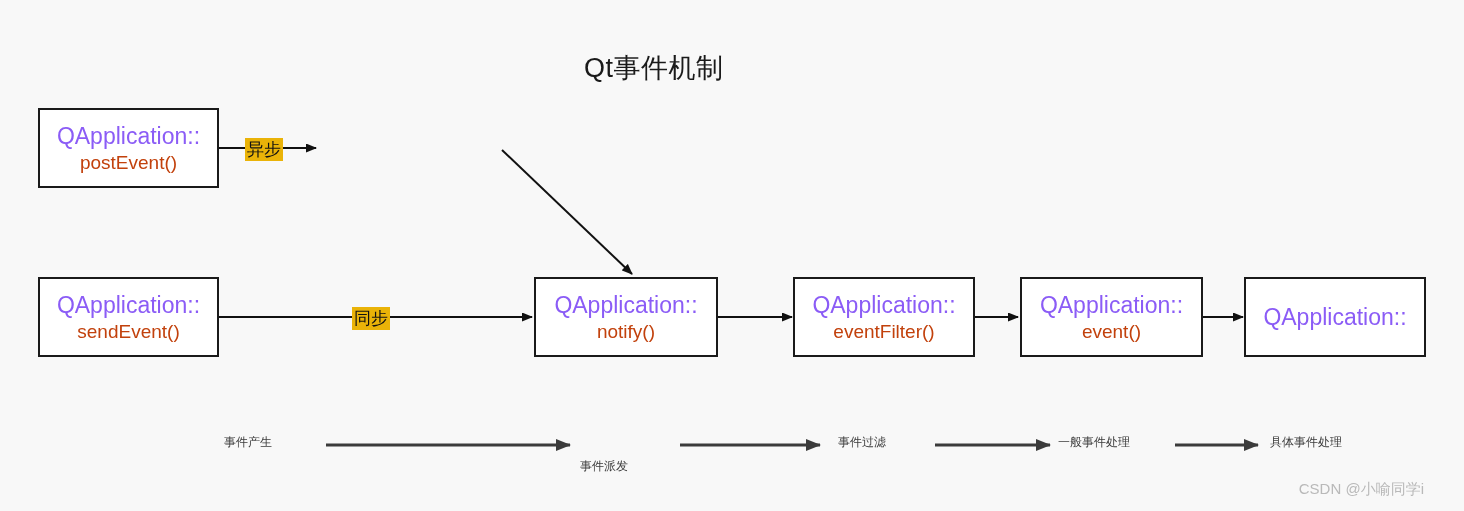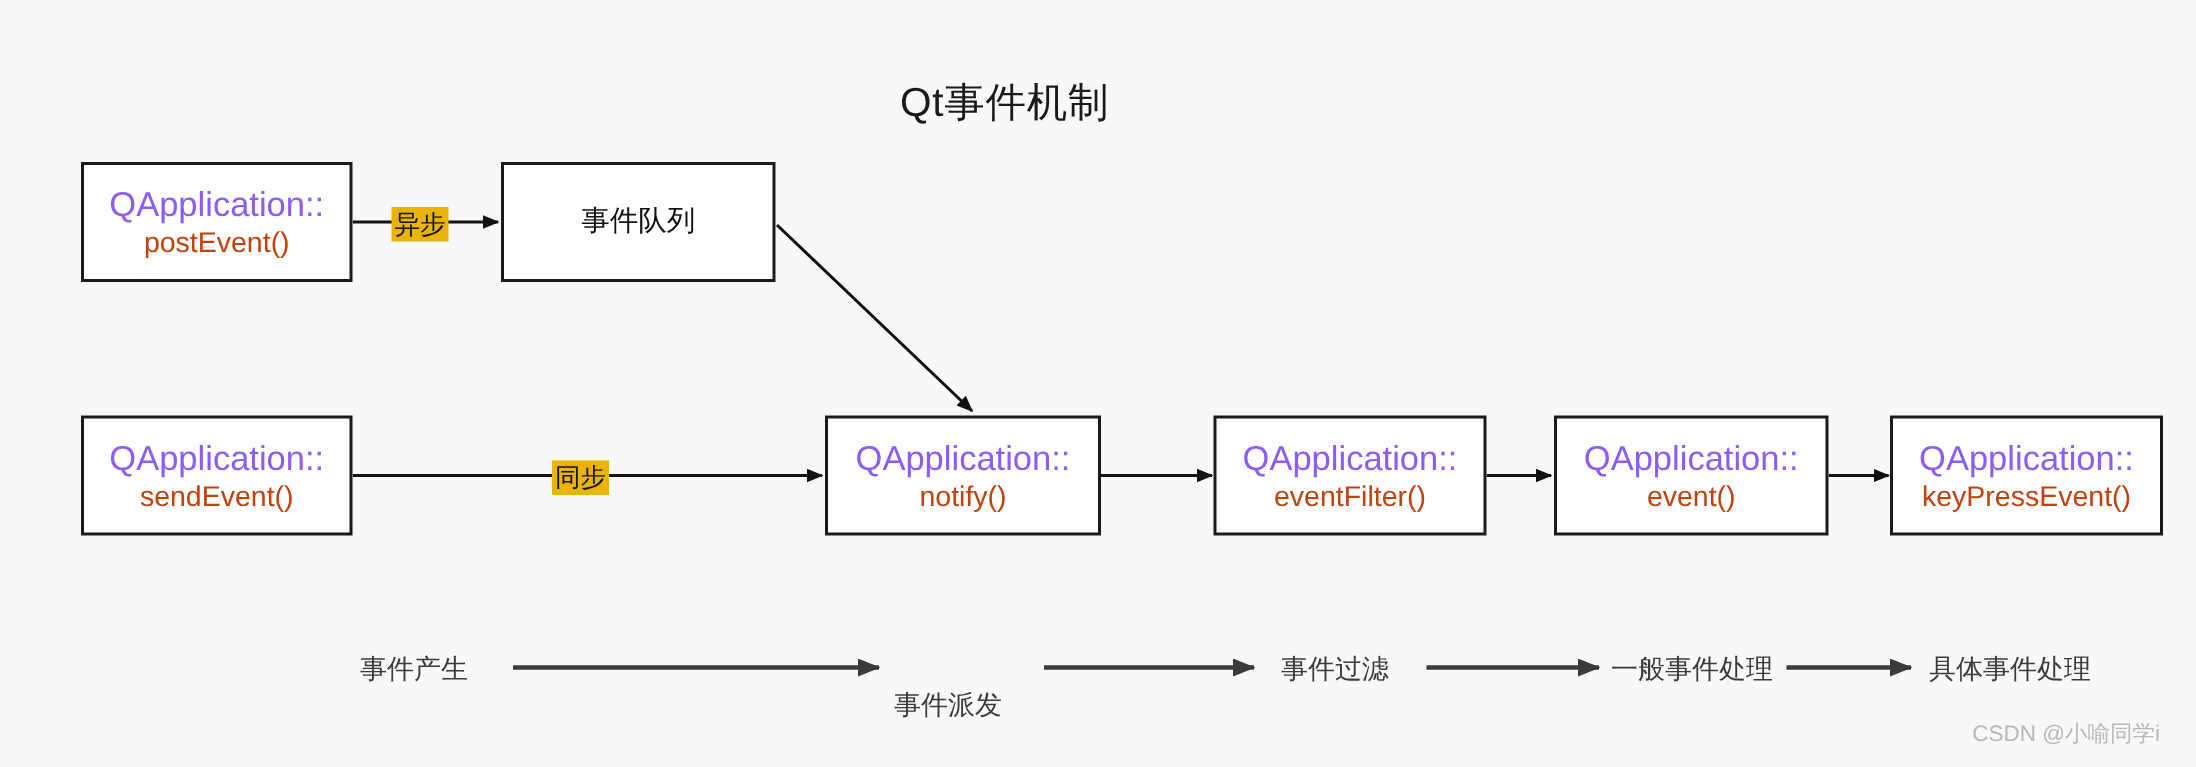--- a/index.html
+++ b/index.html
@@ -11,21 +11,20 @@
     width: 1464px;
     height: 511px;
     background: #f8f8f8;
     font-family: "Liberation Sans", "DejaVu Sans", sans-serif;
     overflow: hidden;
   }
   #canvas {
     position: relative;
     width: 1440px;
     height: 511px;
-    margin-left: 16px;
   }
 
   
   .title {
     position: absolute;
     left: 584px;
     top: 50px;
     font-size: 27px;
     color: #1a1a1a;
     letter-spacing: 0.5px;
@@ -78,21 +77,21 @@
     color: #111111;
     background: #eab308;
     padding: 0 2px;
     white-space: nowrap;
     z-index: 4;
   }
 
   
   .legend-label {
     position: absolute;
-    font-size: 18px;
+    font-size: 12px;
     color: #3b3b3b;
     white-space: nowrap;
     z-index: 3;
   }
 
   
   .watermark {
     position: absolute;
     right: 16px;
     bottom: 12px;
@@ -135,23 +134,20 @@
     <line x1="680" y1="445" x2="820" y2="445" stroke="#3b3b3b" stroke-width="3" marker-end="url(#arrowGray)"></line>
     <line x1="935" y1="445" x2="1050" y2="445" stroke="#3b3b3b" stroke-width="3" marker-end="url(#arrowGray)"></line>
     <line x1="1175" y1="445" x2="1258" y2="445" stroke="#3b3b3b" stroke-width="3" marker-end="url(#arrowGray)"></line>
   </svg>
 
   <div class="node" style="left:38px; top:108px; width:181px; height:80px;">
     <span class="ns">QApplication::</span>
     <span class="fn">postEvent()</span>
   </div>
 
-  <div class="node" style="left:318px; top:108px; width:183px; height:80px;">
-    <span class="plain">事件队列</span>
-  </div>
 
   <div class="node" style="left:38px; top:277px; width:181px; height:80px;">
     <span class="ns">QApplication::</span>
     <span class="fn">sendEvent()</span>
   </div>
 
   <div class="node" style="left:534px; top:277px; width:184px; height:80px;">
     <span class="ns">QApplication::</span>
     <span class="fn">notify()</span>
   </div>
@@ -161,21 +157,20 @@
     <span class="fn">eventFilter()</span>
   </div>
 
   <div class="node" style="left:1020px; top:277px; width:183px; height:80px;">
     <span class="ns">QApplication::</span>
     <span class="fn">event()</span>
   </div>
 
   <div class="node" style="left:1244px; top:277px; width:182px; height:80px;">
     <span class="ns">QApplication::</span>
-    <span class="fn">keyPressEvent()</span>
   </div>
 
   <div class="edge-label" style="left:245px; top:138px;">异步</div>
 
   <div class="edge-label" style="left:352px; top:307px;">同步</div>
 
   <div class="legend-label" style="left:224px; top:434px;">事件产生</div>
 
   <div class="legend-label" style="left:580px; top:458px;">事件派发</div>
 

